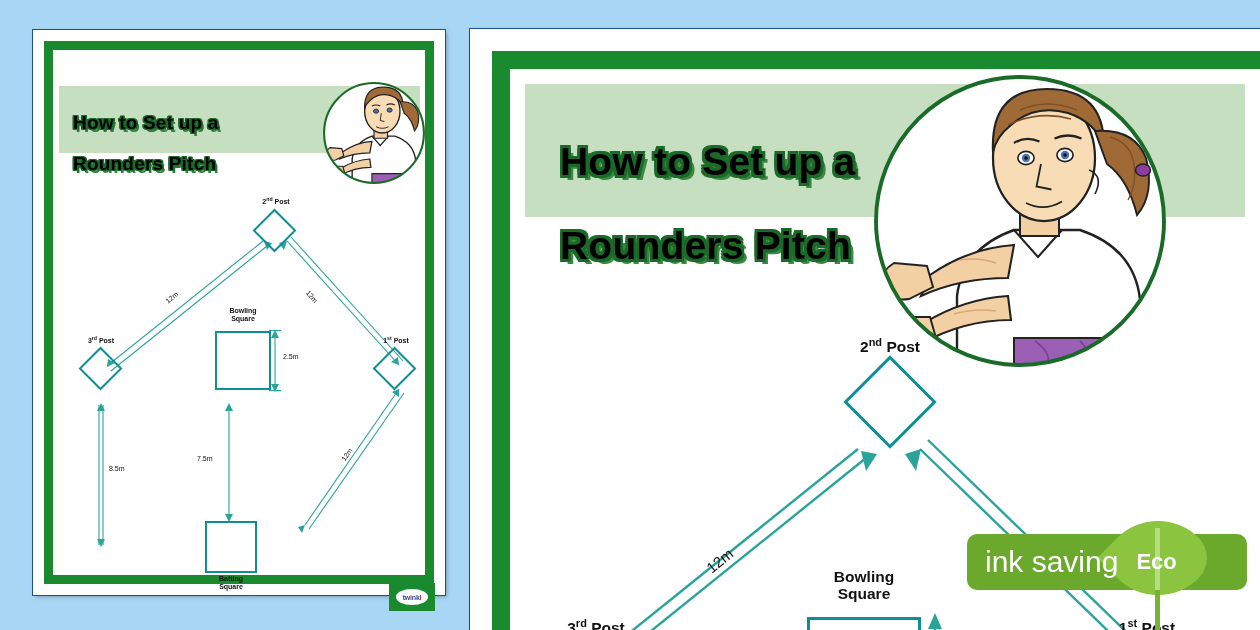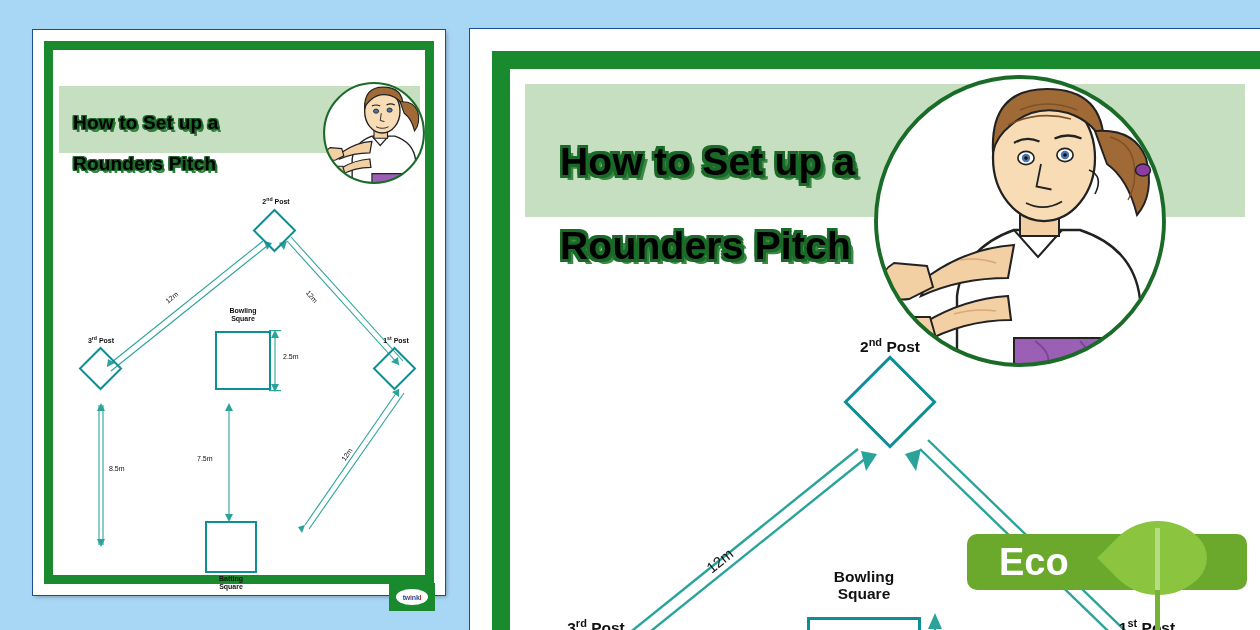--- a/index.html
+++ b/index.html
@@ -395,16 +395,17 @@
       <div class="dim" style="left:487px;top:222px;font-size:15px;transform:rotate(44deg);">12m</div>
 
     </div>
   </div>
 
   <div class="eco" style="left:967px;top:534px;width:280px;height:56px;">
     <div class="bar"></div>
     <div class="leaf" style="left:148px;top:-19px;width:86px;height:86px;"></div>
     <div class="stem" style="left:188px;top:36px;width:5px;height:60px;"></div>
     <div class="vein" style="left:188px;top:-6px;width:5px;height:62px;"></div>
-    <div class="ecotxt" style="margin-left:32px;font-size:38px;line-height:1;">Eco</div>
+    <div class="inktxt" style="margin-left:18px;font-size:30px;line-height:1;">ink saving</div>
+    <div class="ecotxt" style="margin-left:18px;font-size:22px;line-height:1;">Eco</div>
   </div>
 
 </div>
 
 </body></html>

